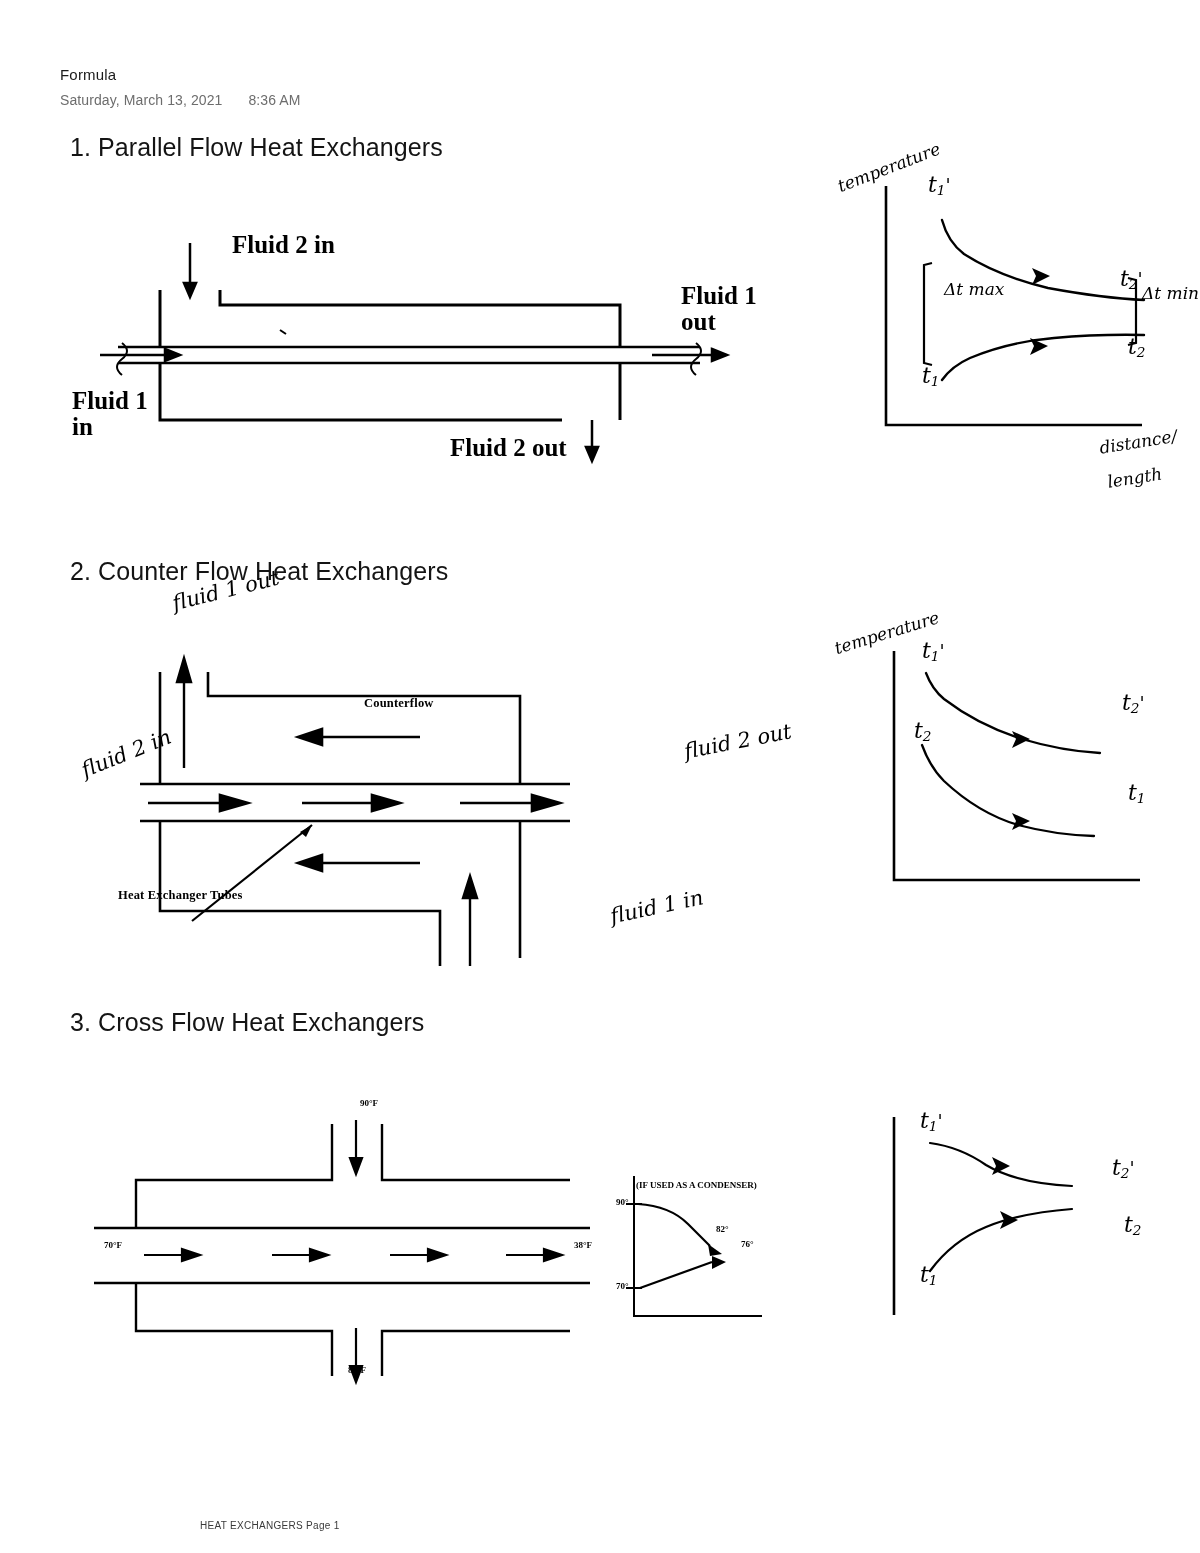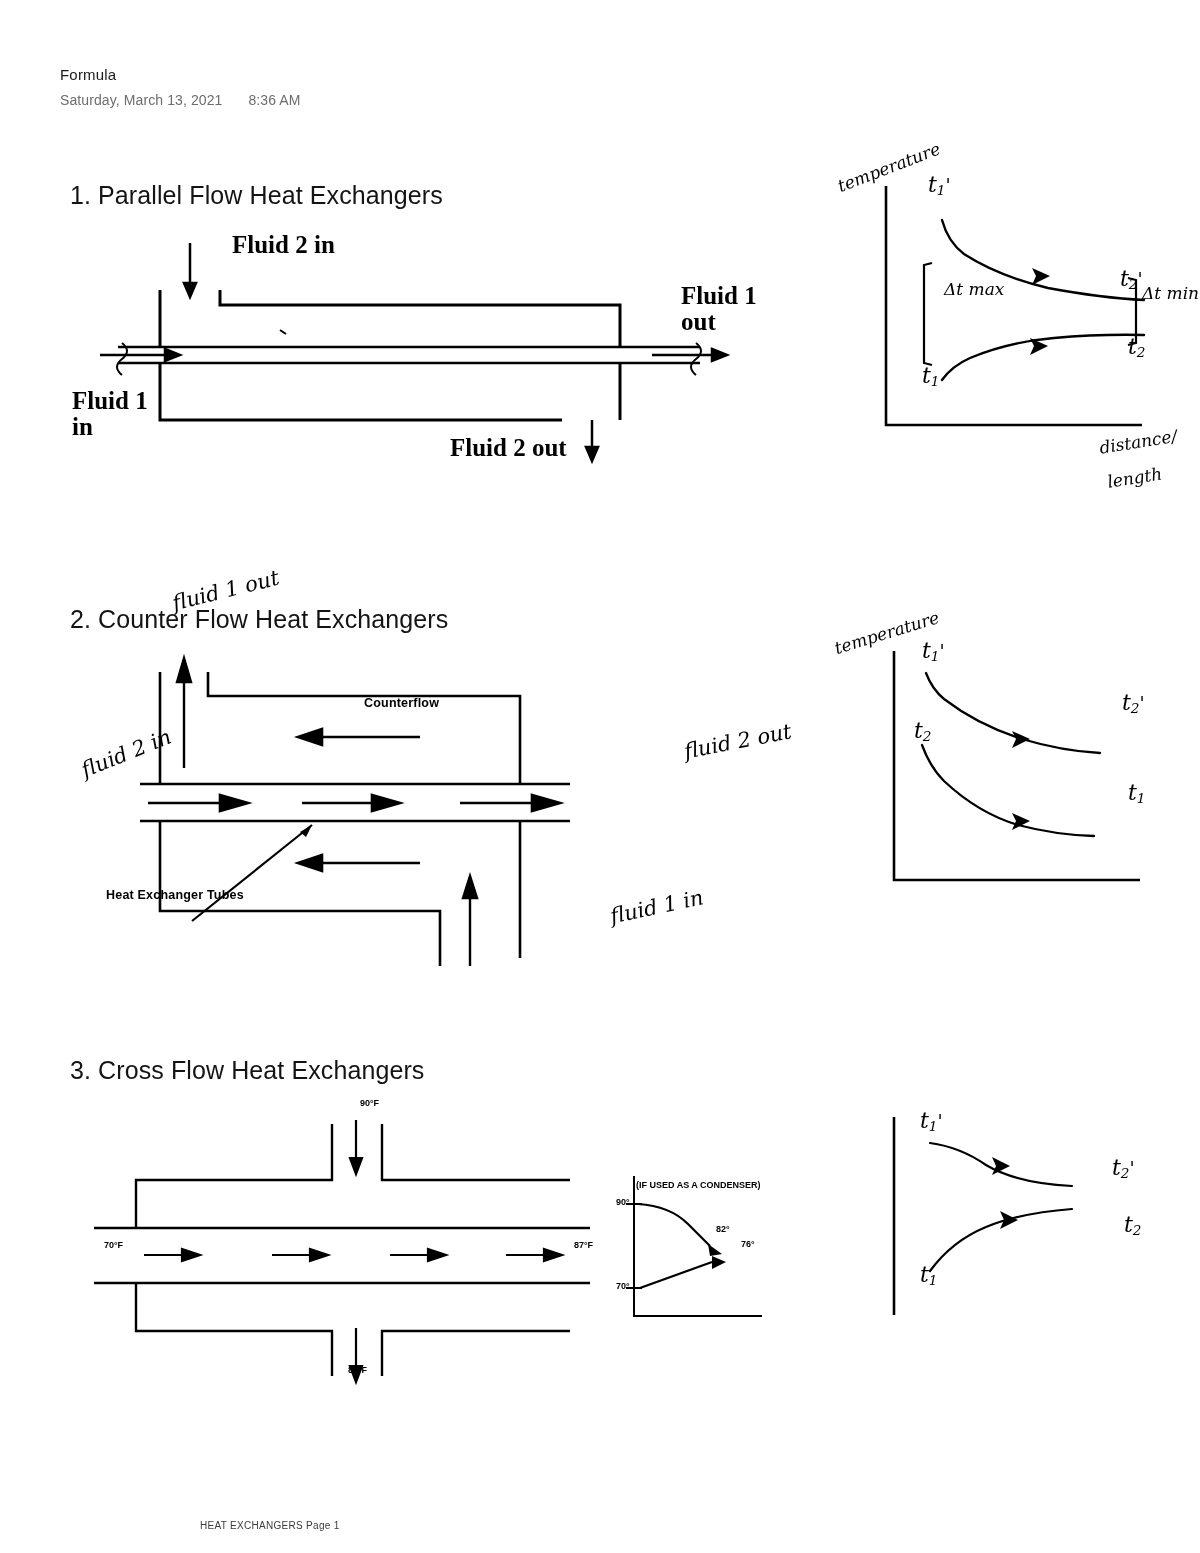--- a/index.html
+++ b/index.html
@@ -36,21 +36,20 @@
 
   
   .sec-heading {
     position: absolute;
     left: 70px;
     font-size: 25px;
     font-weight: 400;
     color: #141414;
     letter-spacing: .1px;
     white-space: nowrap;
-    margin-top: 48px;
   }
   #sec1 { top: 133px; }
   #sec2 { top: 557px; }
   #sec3 { top: 1008px; }
 
   
   .footer {
     position: absolute;
     left: 200px; top: 1520px;
     font-size: 10px;
@@ -68,21 +67,21 @@
     font-family: "Liberation Serif", serif;
     font-weight: bold;
     font-size: 25px;
     line-height: 1.02;
     color: #000;
     white-space: pre-line;
   }
   
   .lbl-tech {
     position: absolute;
-    font-family: Liberation Sans, sans-serif;
+    font-family: Liberation Serif, serif;
     font-size: 12.5px;
     font-weight: 600;
     color: #000;
     white-space: nowrap;
     letter-spacing: .2px;
   }
   .lbl-tech.xs { font-size: 9px; letter-spacing: 0; font-weight: 700; }
 
   
   .hand {
@@ -241,21 +240,21 @@
 
       <path d="M52 285 L172 189" stroke="#000" stroke-width="2.2" fill="none"></path>
       <polygon points="172,189 160,196 166,201" fill="#000"></polygon>
     </svg>
   </div>
 
   <div class="hand big" style="left:170px; top:592px; transform:rotate(-14deg); transform-origin:left top;">fluid 1 out</div>
   <div class="hand big" style="left:78px; top:760px; transform:rotate(-22deg); transform-origin:left top;">fluid 2 in</div>
   <div class="lbl-tech" style="left:364px; top:696px;">Counterflow</div>
   <div class="hand big" style="left:682px; top:740px; transform:rotate(-11deg); transform-origin:left top;">fluid 2 out</div>
-  <div class="lbl-tech" style="left:106px; top:888px;">Heat Exchanger Tubes</div>
+  <div class="lbl-tech" style="left:118px; top:888px;">Heat Exchanger Tubes</div>
   <div class="hand big" style="left:608px; top:905px; transform:rotate(-12deg); transform-origin:left top;">fluid 1 in</div>
 
   <div class="fig" style="left:888px; top:645px;">
     <svg width="300" height="245" viewBox="0 0 300 245">
       <path d="M6 6 L6 235 L252 235" stroke="#000" stroke-width="2.6" fill="none"></path>
 
       <path d="M38 28 q6 16 18 26 q34 26 78 40 q40 12 78 14" stroke="#000" stroke-width="2.3" fill="none" stroke-linecap="round"></path>
       <polygon points="124,86 142,94 124,103 128,94" fill="#000"></polygon>
 
       <path d="M34 100 q8 22 22 36 q34 32 74 44 q38 10 76 11" stroke="#000" stroke-width="2.3" fill="none" stroke-linecap="round"></path>
@@ -311,21 +310,21 @@
         <path d="M300 137 L338 137" fill="none"></path>
         <polygon points="338,131 356,137 338,143"></polygon>
         <path d="M416 137 L454 137" fill="none"></path>
         <polygon points="454,131 472,137 454,143"></polygon>
       </g>
     </svg>
   </div>
 
   <div class="lbl-tech xs" style="left:348px; top:1098px;margin-left:12px;">90°F</div>
   <div class="lbl-tech xs" style="left:104px; top:1240px;">70°F</div>
-  <div class="lbl-tech xs" style="left:574px; top:1240px;">87°F</div>
+  <div class="lbl-tech xs" style="left:574px; top:1240px;">38°F</div>
   <div class="lbl-tech xs" style="left:348px; top:1365px;">82°F</div>
 
   <div class="fig" style="left:612px; top:1176px;">
     <svg width="170" height="150" viewBox="0 0 170 150">
 
       <path d="M22 0 L22 140 L150 140" stroke="#000" stroke-width="2" fill="none"></path>
 
       <path d="M14 28 L30 28" stroke="#000" stroke-width="2" fill="none"></path>
       <path d="M14 112 L30 112" stroke="#000" stroke-width="2" fill="none"></path>
 

